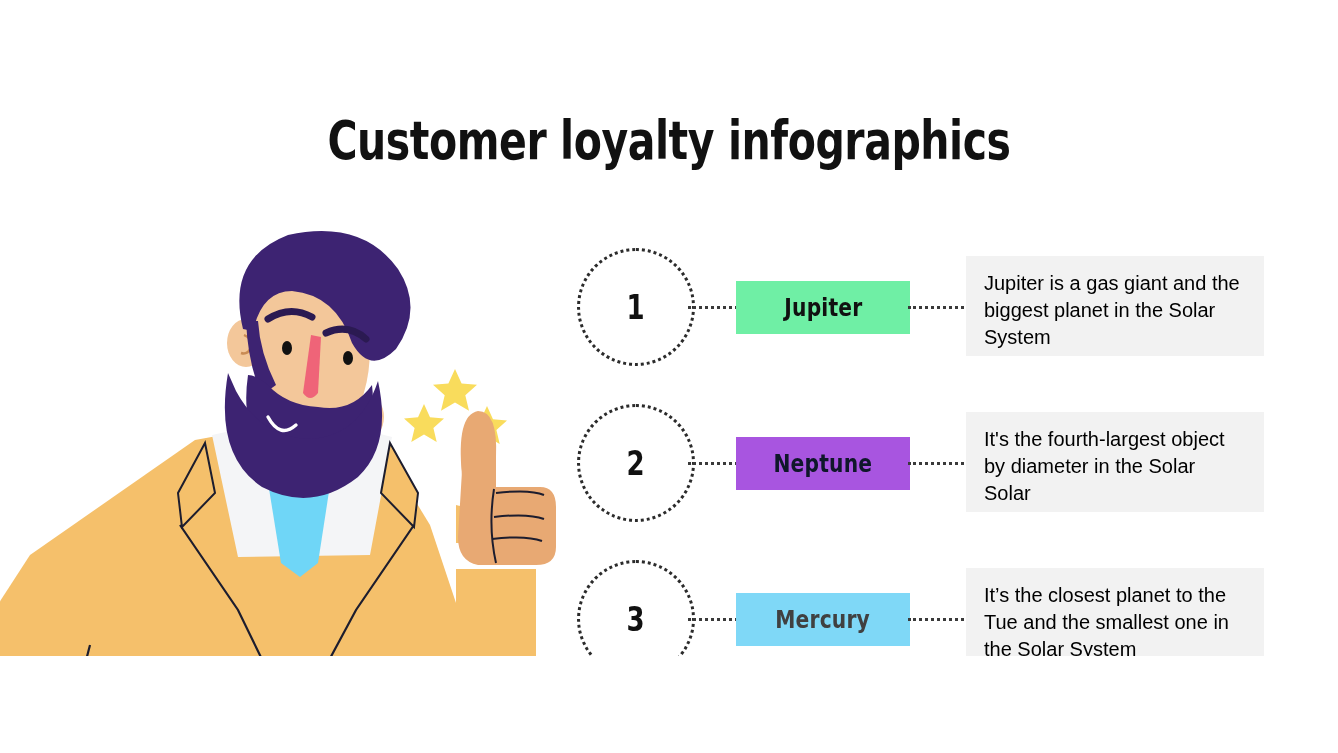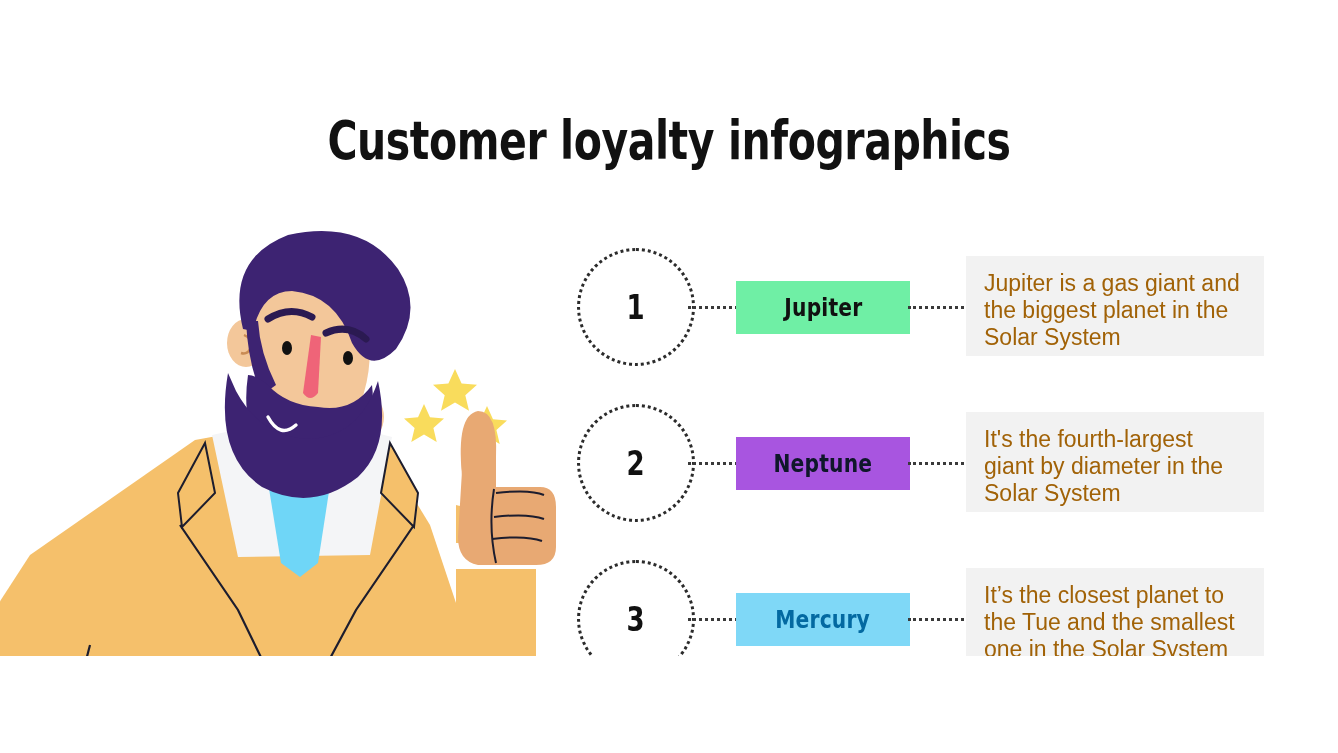--- a/index.html
+++ b/index.html
@@ -106,23 +106,23 @@
     left: 391px;
     top: 11px;
     width: 298px;
     height: 100px;
     background: #f2f2f2;
     box-sizing: border-box;
     padding: 14px 18px 0 18px;
   }
   .desc-box .desc-text {
     font-family: "Liberation Sans", sans-serif;
-    font-size: 23px;
+    font-size: 20px;
     line-height: 27px;
-    color: #a16207;
+    color: #000000;
     display: block;
   }
 </style>
 </head>
 <body>
 
 <div id="slide" style="background: rgb(255, 255, 255);">
 
   <h1 id="slide-title">Customer loyalty infographics</h1>
 
@@ -212,30 +212,30 @@
   <div class="info-row r2">
     <div class="num-circle">
       <span class="num">2</span>
     </div>
     <div class="connector c-left"></div>
     <div class="badge" id="badge-2" style="background: rgb(168, 85, 224); color: #0f172a;">
       <span class="badge-label">Neptune</span>
     </div>
     <div class="connector c-right"></div>
     <div class="desc-box">
-      <span class="desc-text">It's the fourth-largest giant by diameter in the Solar System</span>
+      <span class="desc-text">It's the fourth-largest object by diameter in the Solar Solar</span>
     </div>
   </div>
 
   <div class="info-row r3">
     <div class="num-circle">
       <span class="num">3</span>
     </div>
     <div class="connector c-left"></div>
-    <div class="badge" id="badge-3" style="background: rgb(127, 216, 247); color: #0369a1;">
+    <div class="badge" id="badge-3" style="background: rgb(127, 216, 247); color: #404040;">
       <span class="badge-label">Mercury</span>
     </div>
     <div class="connector c-right"></div>
     <div class="desc-box">
       <span class="desc-text">It’s the closest planet to the Tue and the smallest one in the Solar System</span>
     </div>
   </div>
 
 </div>
 

